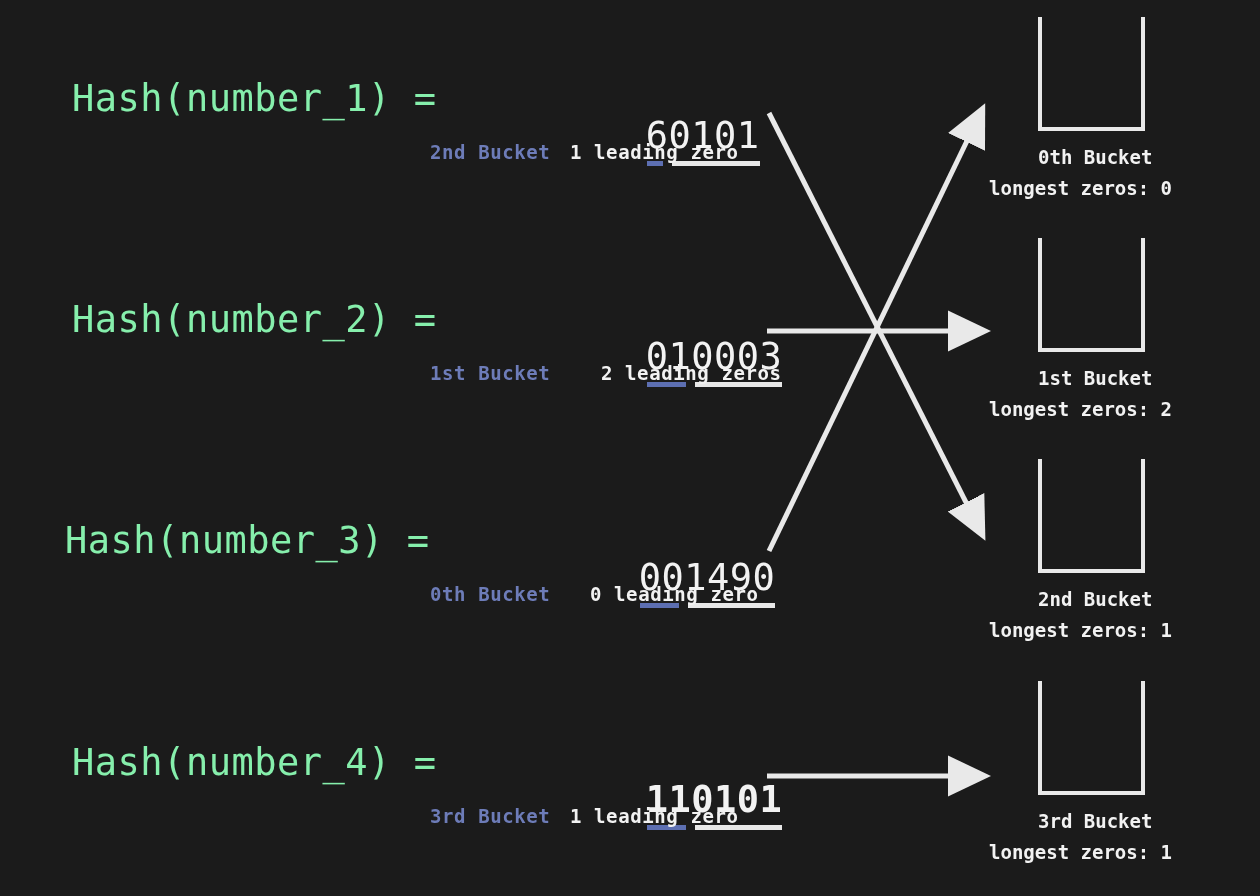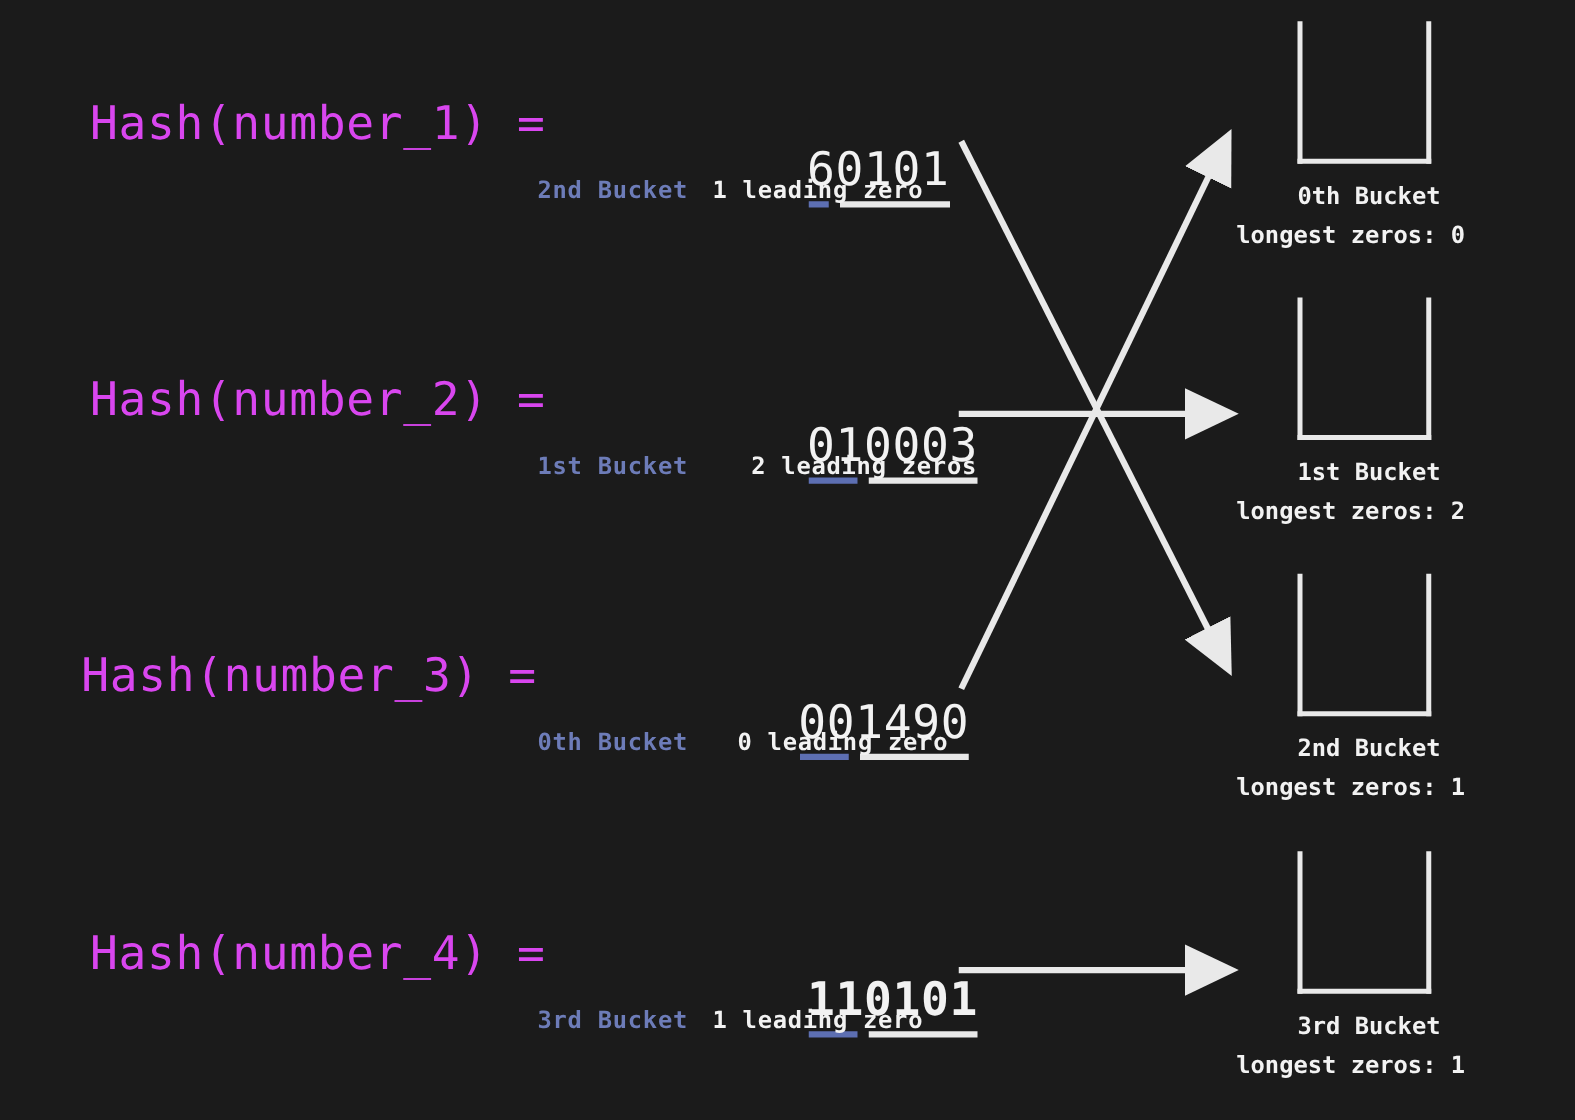--- a/index.html
+++ b/index.html
@@ -20,21 +20,21 @@
   .hash-row {
     position: absolute;
     white-space: nowrap;
   }
   .hash-expr {
     position: absolute;
     left: 0;
     top: 0;
     font-size: 37px;
     letter-spacing: 0.5px;
-    color: #d946ef;
+    color: #86efac;
     white-space: pre;
     line-height: 1;
   }
   .hash-bits {
     position: absolute;
     top: 0;
     font-size: 37px;
     letter-spacing: 0.5px;
     color: #f2f2f2;
     white-space: pre;

